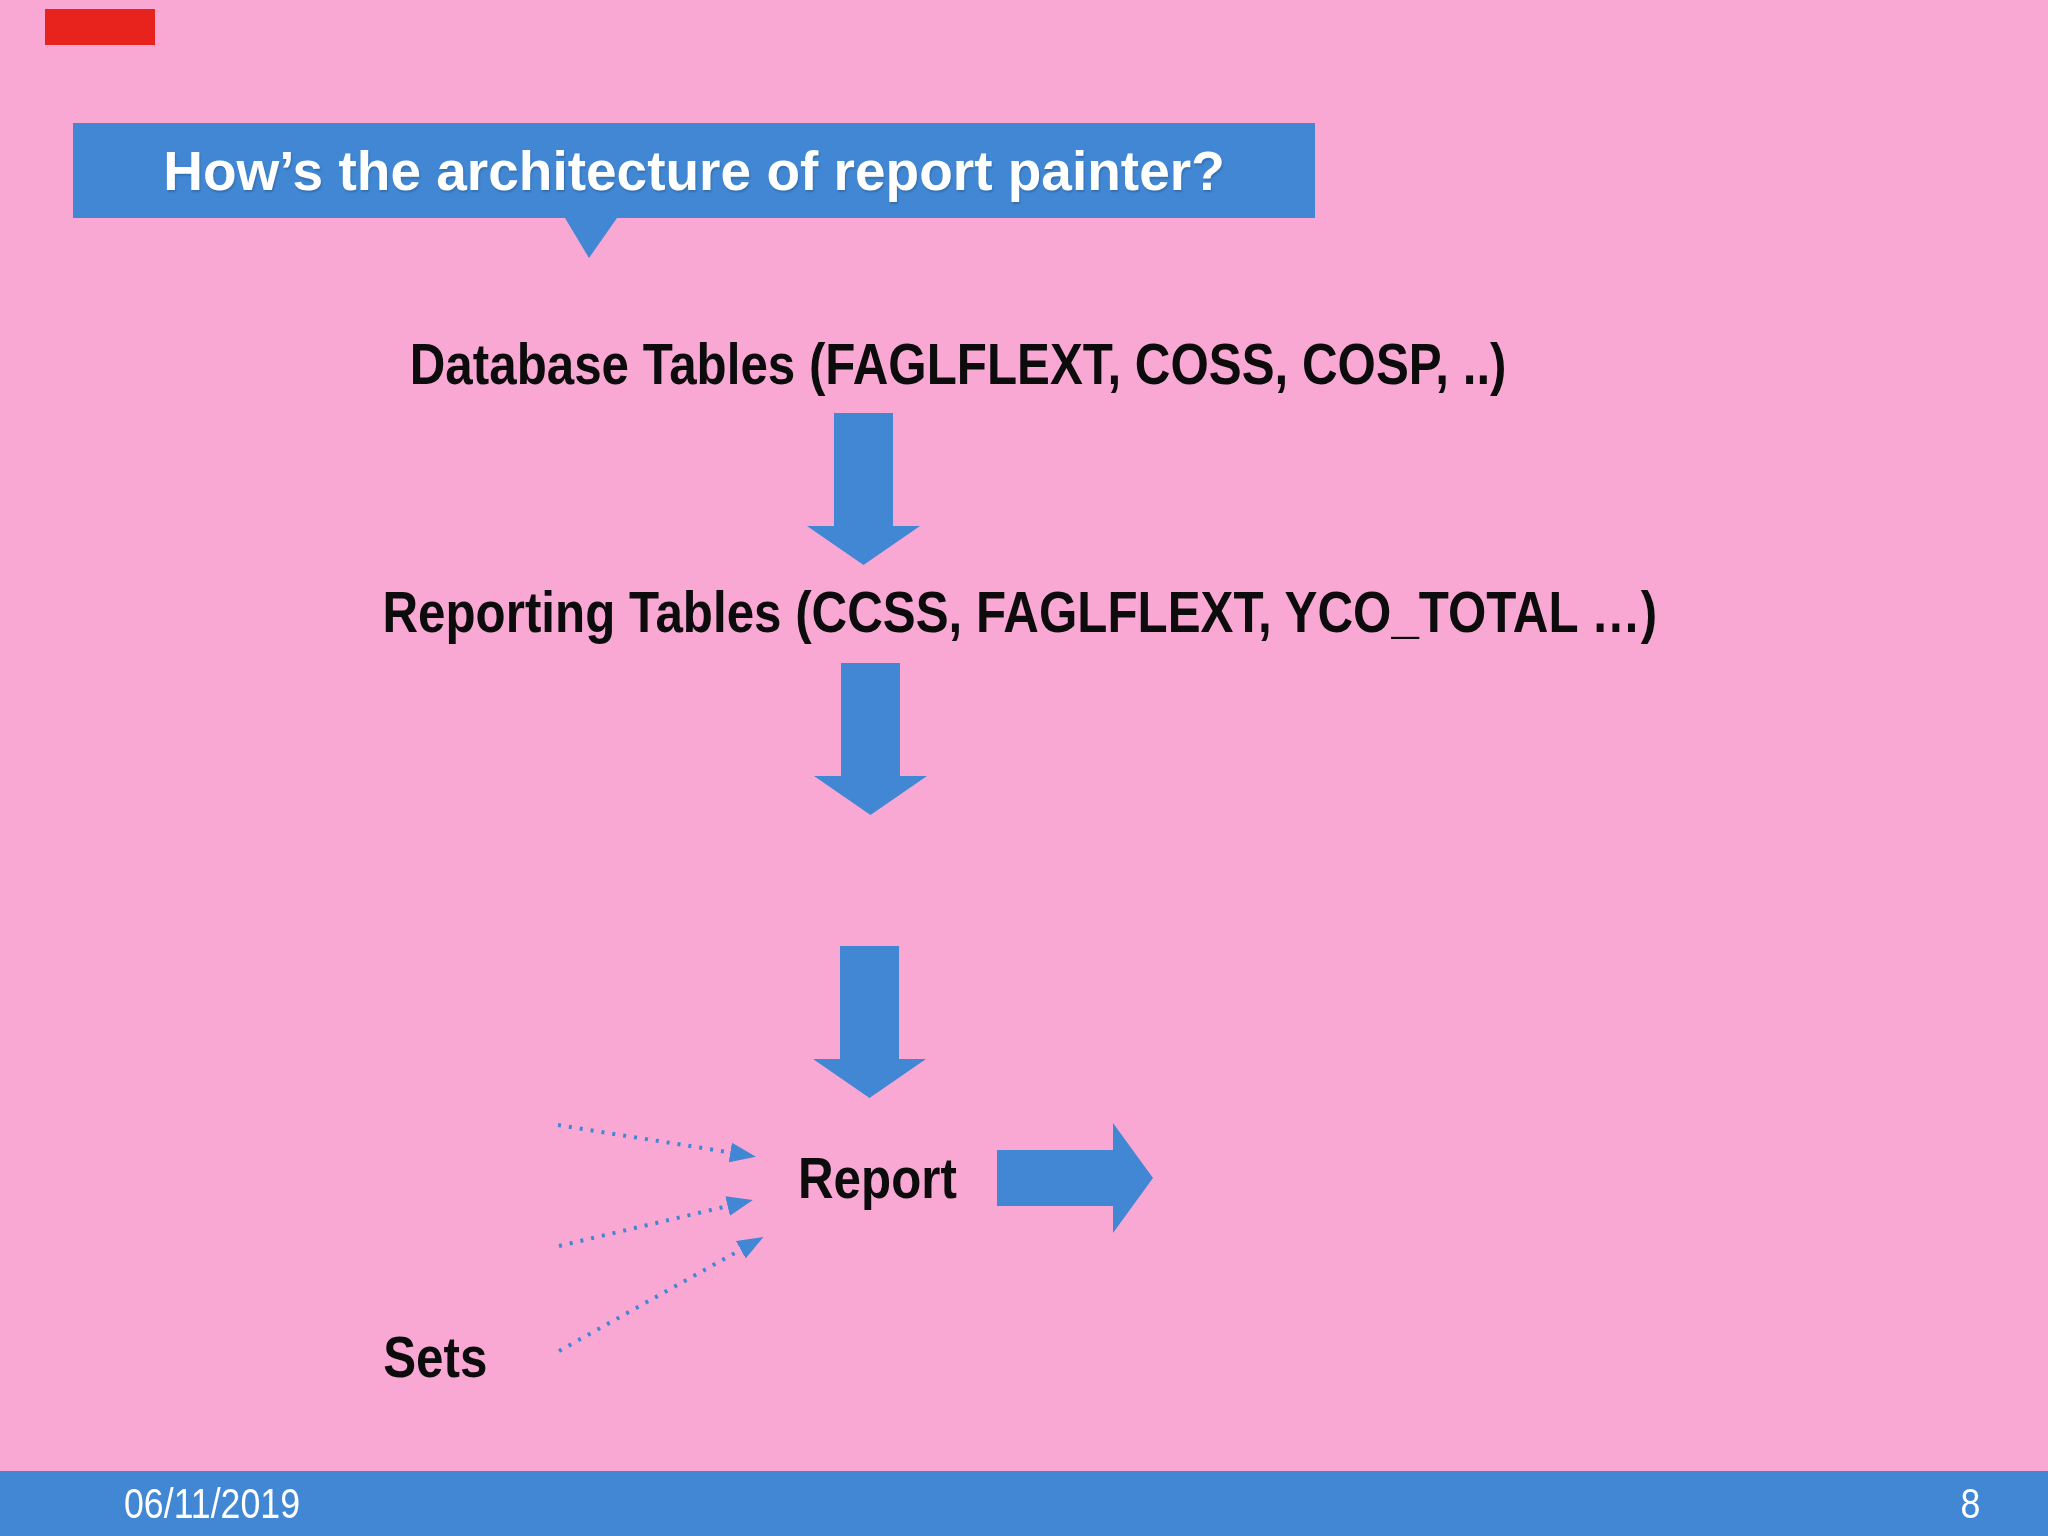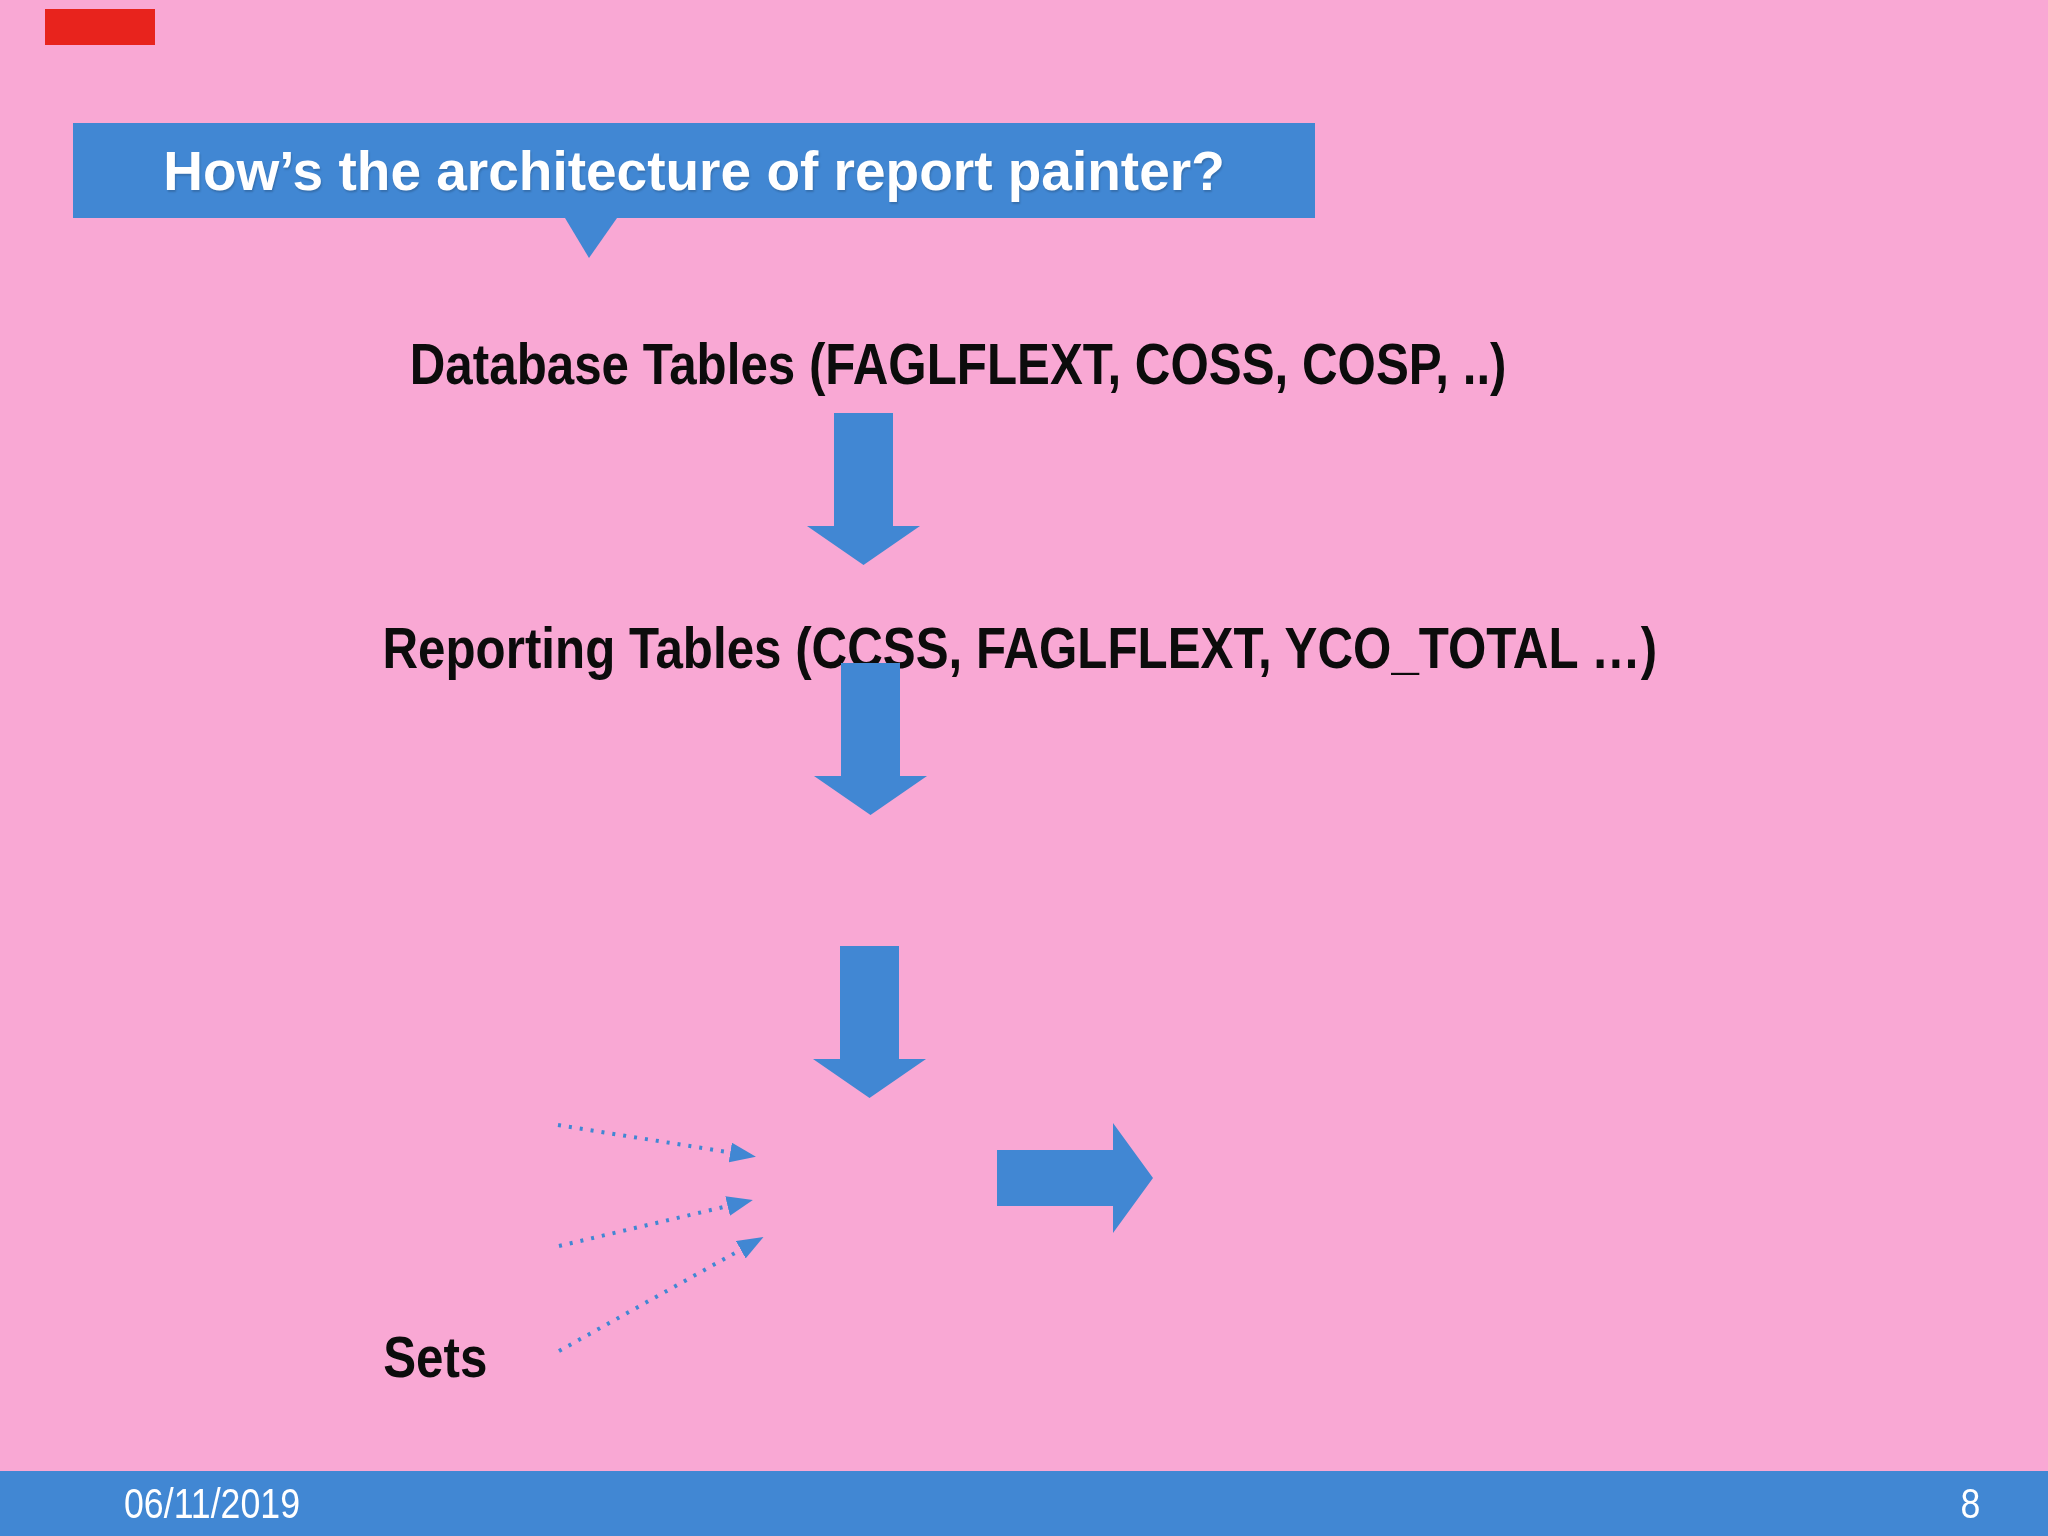--- a/index.html
+++ b/index.html
@@ -16,21 +16,21 @@
     color:#ffffff;font-size:55px;font-weight:bold;white-space:nowrap;
     text-shadow:1px 2px 2px rgba(0,0,0,0.18);
   }
   .banner-tail{position:absolute;left:565px;top:218px;}
   .txt{
     position:absolute;color:var(--ink);font-size:58px;line-height:60px;
     white-space:nowrap;text-align:center;font-weight:bold;
   }
   .cond{display:inline-block;transform:scaleX(0.85);transform-origin:center center;}
   .node1{left:313px;top:334px;width:1200px;}
-  .node2{left:270px;top:618px;width:1200px;}
+  .node2{left:270px;top:582px;width:1200px;}
   .node3{left:308px;top:846px;width:1200px;}
   .models{left:226px;top:1090px;width:400px;}
   .variables{left:229px;top:1214px;width:400px;}
   .sets{left:235px;top:1327px;width:400px;}
   .report{left:677px;top:1148px;width:400px;}
   .report-group{left:1142px;top:1148px;width:400px;}
   .down-arrow,.right-arrow,.dotted-overlay{position:absolute;}
   .a1{left:807px;top:413px;}
   .a2{left:814px;top:663px;}
   .a3{left:813px;top:946px;}
@@ -91,20 +91,23 @@
     <defs>
       <marker id="ah" markerUnits="userSpaceOnUse" markerWidth="26" markerHeight="20" refX="22" refY="10" orient="auto">
         <path d="M0,0 L26,10 L0,20 Z" class="shape-fill"></path>
       </marker>
     </defs>
     <line class="dotline" x1="558" y1="1125" x2="752" y2="1156" marker-end="url(#ah)"></line>
     <line class="dotline" x1="559" y1="1246" x2="749" y2="1201" marker-end="url(#ah)"></line>
     <line class="dotline" x1="559" y1="1351" x2="760" y2="1239" marker-end="url(#ah)"></line>
   </svg>
 
+  <div class="txt report">
+    <span class="cond">Report</span>
+  </div>
 
   <svg class="right-arrow" width="156" height="110" viewBox="0 0 156 110">
     <polygon class="shape-fill" points="0,27 116,27 116,0 156,55 116,110 116,83 0,83"></polygon>
   </svg>
 
 
   <div class="footer">
     <span class="footer-date"><span class="cond">06/11/2019</span></span>
     <span class="footer-page"><span class="cond">8</span></span>
   </div>

